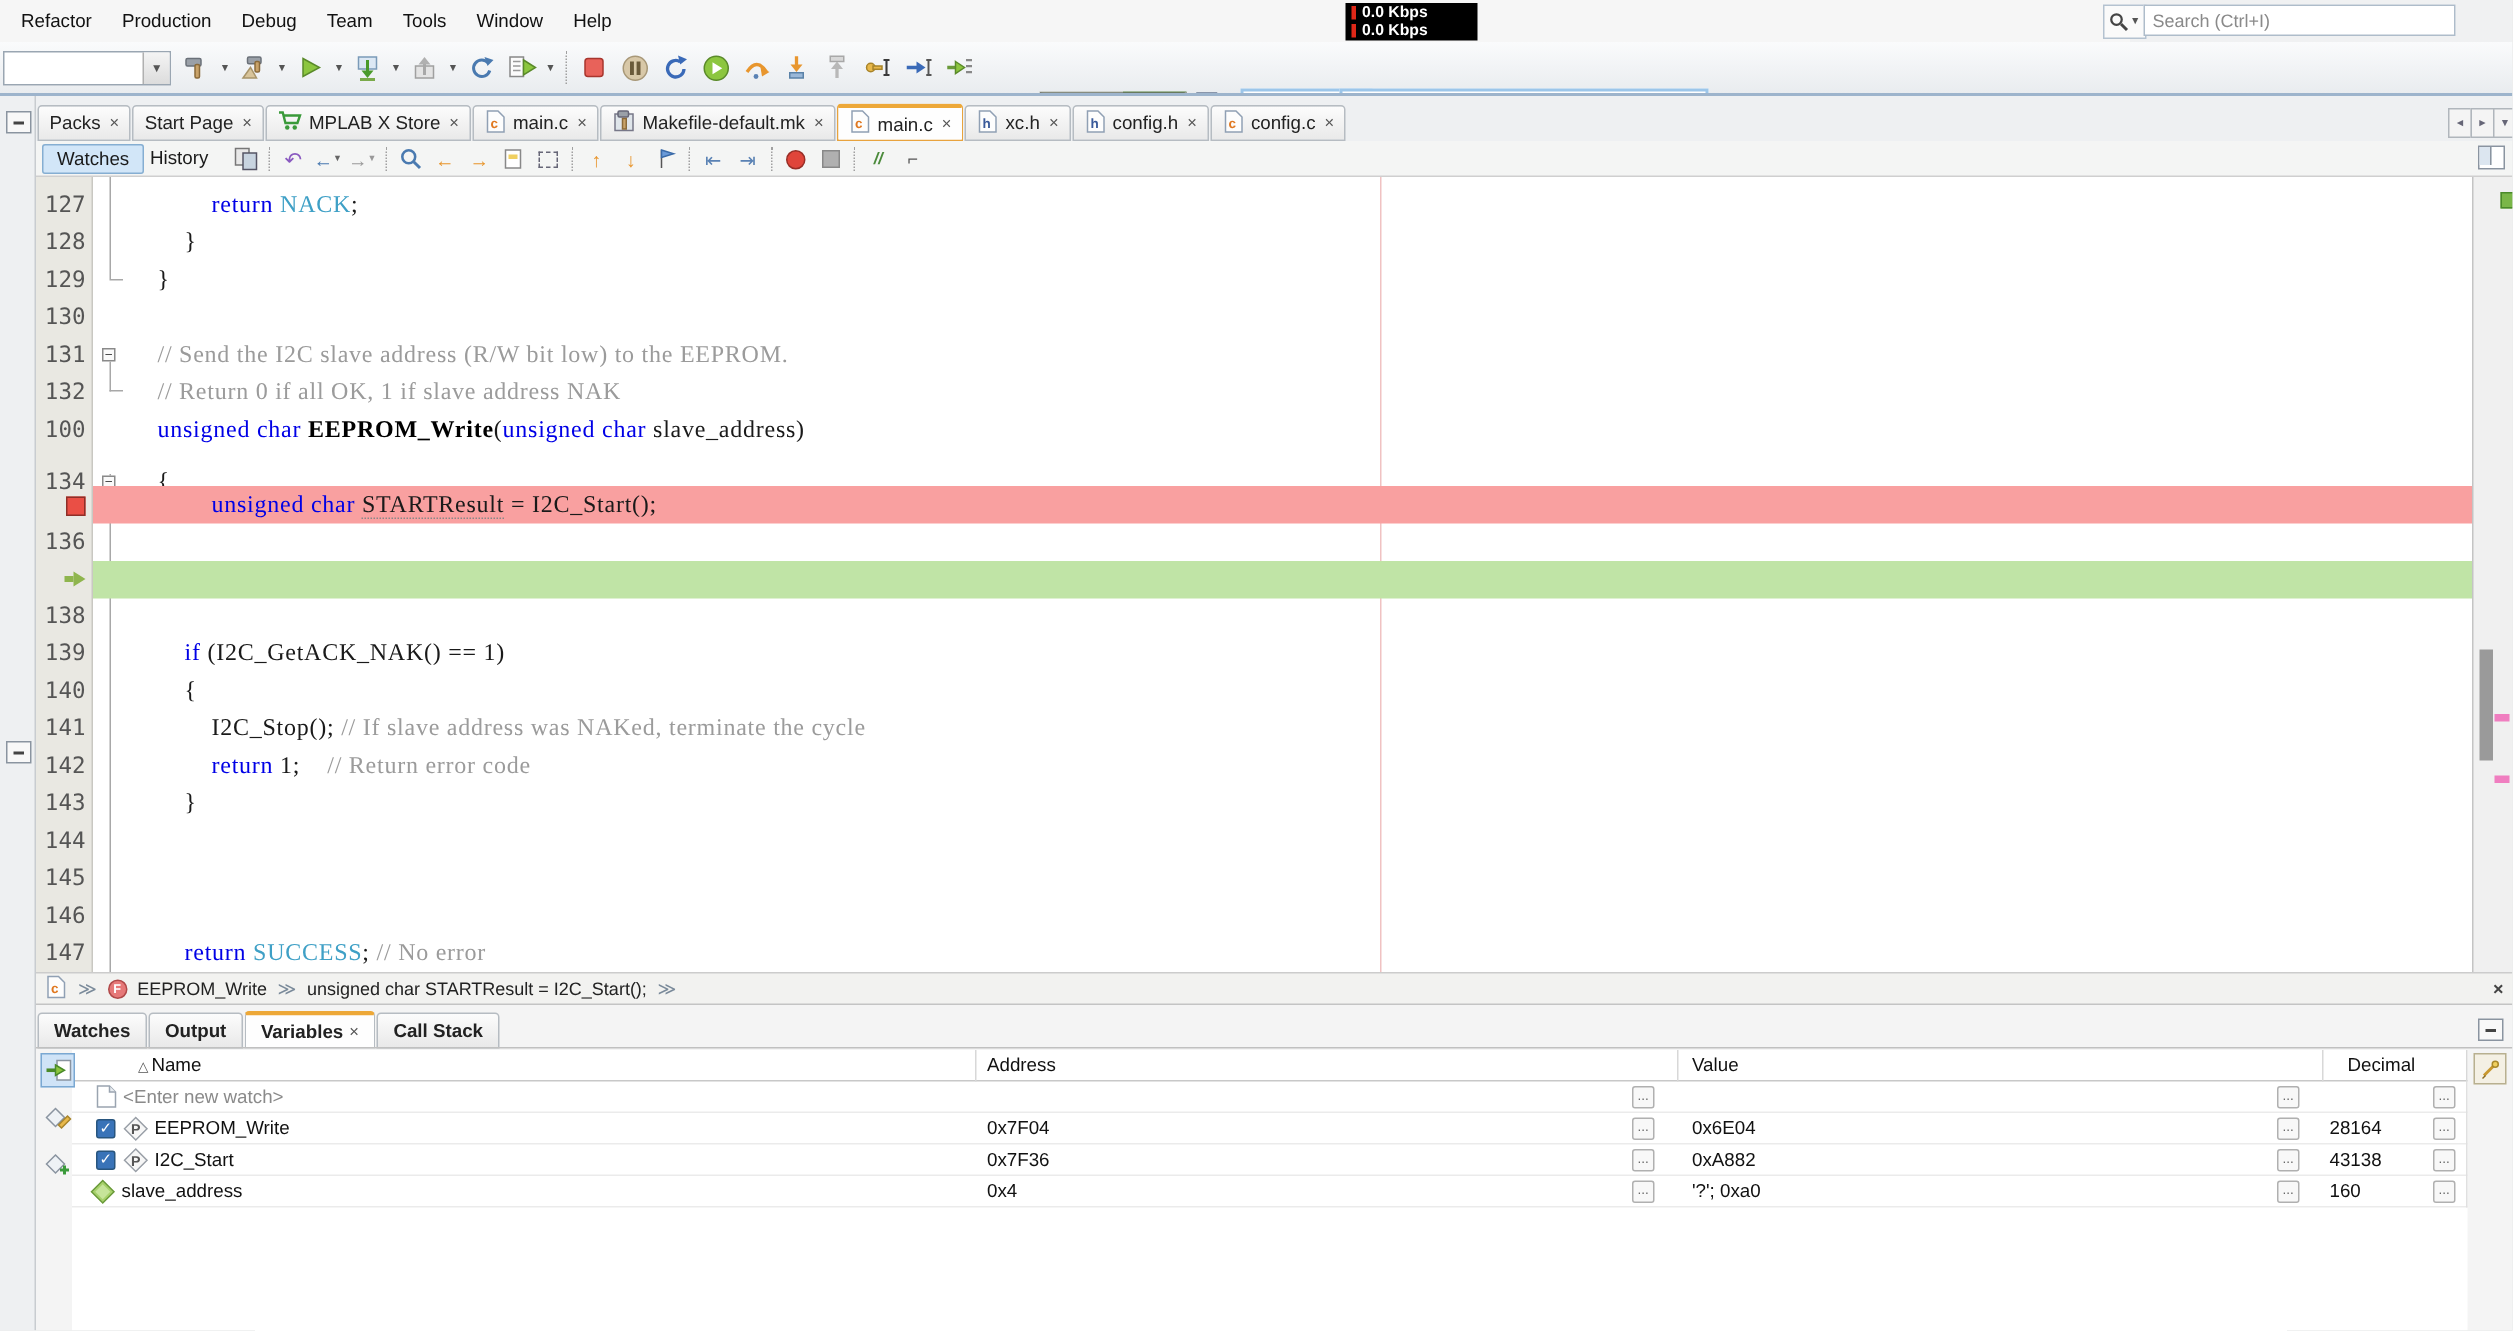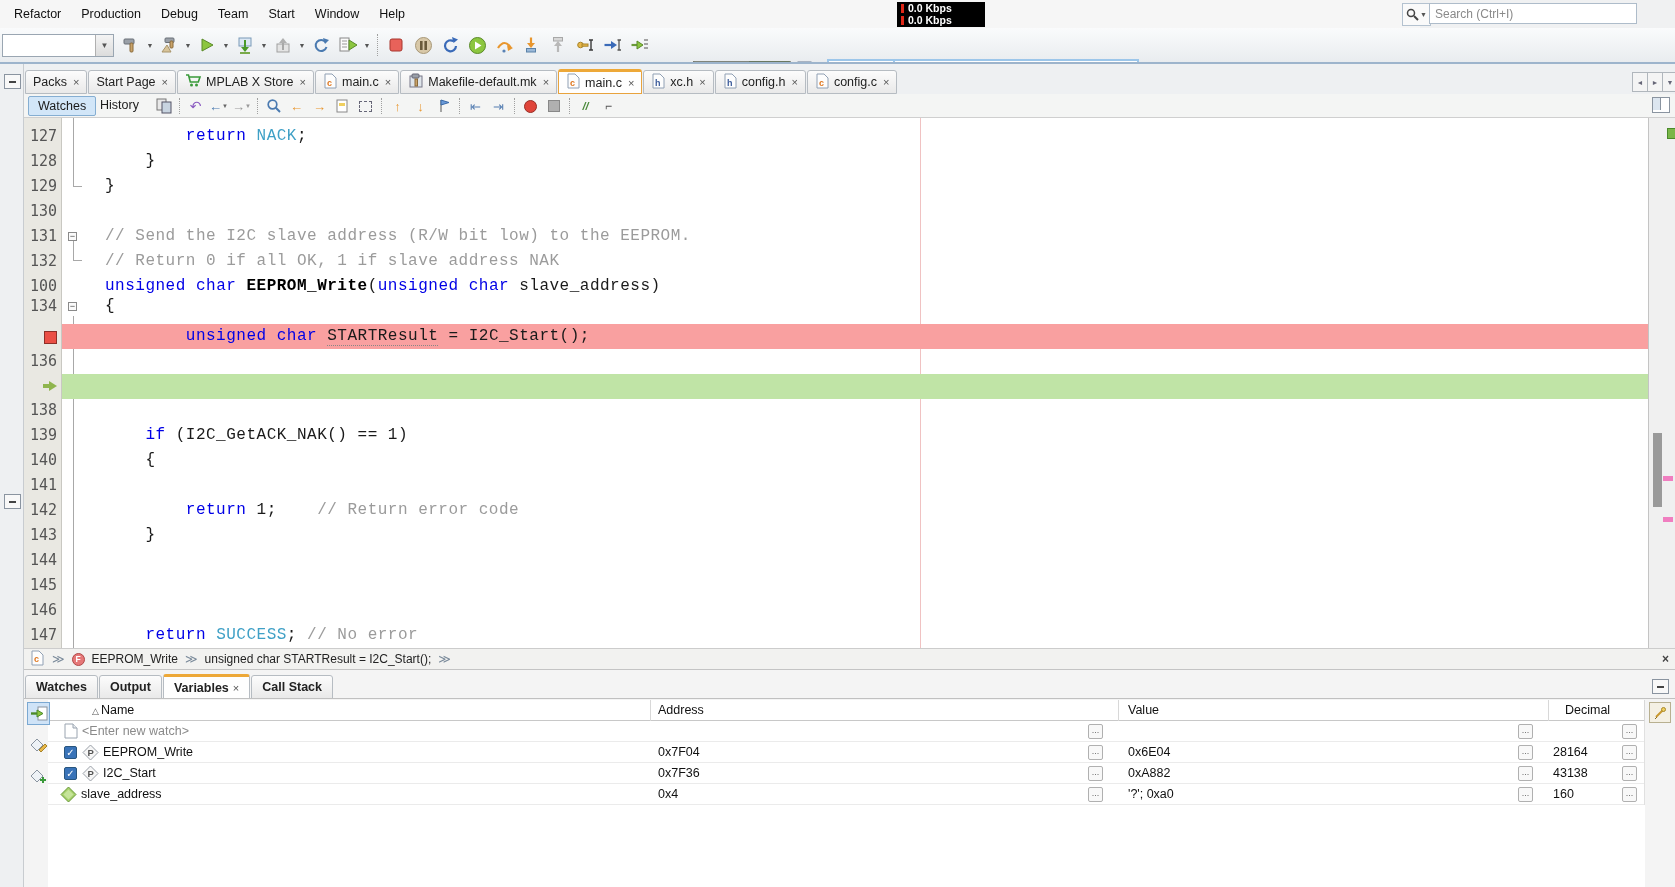--- a/index.html
+++ b/index.html
@@ -54,21 +54,21 @@
   #split-btn i{display:block;width:7px;height:12px;border-right:1px solid #8a94a0;background:#dce6f0;}
   
   #editor{left:24px;top:118px;width:1624px;height:530px;background:#fff;overflow:hidden;}
   #gutter-bg{position:absolute;left:0;top:0;width:38px;height:530px;background:#e9e8e2;border-right:1px solid #c9c8c2;box-sizing:border-box;}
   #margin-line{position:absolute;left:896px;top:0;width:1px;height:530px;background:#f0c2c2;}
   .cl{position:absolute;left:0;width:1624px;height:25px;}
   .cl .band{position:absolute;left:38px;top:0;width:1586px;height:25px;}
   .band.red{background:#f9a0a0;}
   .band.green{background:#c0e4a6;}
   .cl .num{position:absolute;left:0;top:0;width:33px;text-align:right;font-family:"DejaVu Sans Mono",monospace;font-size:15px;line-height:25px;color:#555;}
-  .cl .code{position:absolute;left:81px;top:0;font-family:Liberation Mono, monospace;font-size:16px;letter-spacing:0.5px;line-height:25px;white-space:pre;}
+  .cl .code{position:absolute;left:81px;top:0;font-family:Liberation Serif, serif;font-size:16px;letter-spacing:0.5px;line-height:25px;white-space:pre;}
   .tok-k{color:#0000e6;}
   .tok-p{color:#1a1a1a;}
   .tok-c{color:#9b9b9b;}
   .tok-m{color:#3fa0c6;}
   .tok-f{color:#000;font-weight:bold;}
   .tok-u{color:#1a1a1a;border-bottom:1px dotted #888;}
   .bp-marker{position:absolute;left:20px;top:7px;width:11px;height:11px;background:#ea4f45;border:1px solid #8e2f28;}
   .pc-tri{position:absolute;left:25px;top:7px;width:0;height:0;border-top:5px solid transparent;border-bottom:5px solid transparent;border-left:8px solid #8fb54e;}
   .pc-bar{position:absolute;left:19px;top:10px;width:6px;height:4px;background:#8fb54e;}
   .fold-box{position:absolute;left:44px;top:8px;width:9px;height:9px;border:1px solid #8a8a8a;background:#fafafa;color:#444;font-size:9px;line-height:7px;text-align:center;box-sizing:border-box;}
@@ -110,21 +110,21 @@
 <body>
 
 <div id="app">
 
   <div class="abs" id="menubar">
     <div id="menu-items">
         <div class="menu-item">Refactor</div>
         <div class="menu-item">Production</div>
         <div class="menu-item">Debug</div>
         <div class="menu-item">Team</div>
-        <div class="menu-item">Start</div>
+        <div class="menu-item">Tools</div>
         <div class="menu-item">Window</div>
         <div class="menu-item">Help</div>
       </div>
   </div>
   <div class="abs" id="search-btn">
     <svg width="13" height="13">
         <circle cx="5" cy="5" r="3.5" fill="none" stroke="#444" stroke-width="1.5"></circle>
         <line x1="8" y1="8" x2="12" y2="12" stroke="#444" stroke-width="2"></line>
       </svg>
     <span style="font-size:7px;color:#555">▼</span>
@@ -500,21 +500,21 @@
           <div class="code"><span class="tok-c">// Send the I2C slave address (R/W bit low) to the EEPROM.</span></div>
         </div>
         <div class="cl" style="top: 130.75px;">
           <div class="num">132</div>
           <div class="code"><span class="tok-c">// Return 0 if all OK, 1 if slave address NAK</span></div>
         </div>
         <div class="cl" style="top: 155.7px;">
           <div class="num">100</div>
           <div class="code"><span class="tok-k">unsigned</span><span class="tok-p"> </span><span class="tok-k">char</span><span class="tok-p"> </span><span class="tok-f">EEPROM_Write</span><span class="tok-p">(</span><span class="tok-k">unsigned</span><span class="tok-p"> </span><span class="tok-k">char</span><span class="tok-p"> slave_address)</span></div>
         </div>
-        <div class="cl" style="top: 176px;">
+        <div class="cl" style="top: 191px;">
           <div class="num">134</div>
           <div class="fold-box">−</div>
           <div class="code"><span class="tok-p">{</span></div>
         </div>
         <div class="cl" style="top: 205.6px;">
           <div class="band red"></div>
           <div class="bp-marker"></div>
           <div class="code"><span class="tok-p">        </span><span class="tok-k">unsigned</span><span class="tok-p"> </span><span class="tok-k">char</span><span class="tok-p"> </span><span class="tok-u">STARTResult</span><span class="tok-p"> = I2C_Start();</span></div>
         </div>
         <div class="cl" style="top: 230.55px;">
@@ -533,20 +533,21 @@
         <div class="cl" style="top: 305.4px;">
           <div class="num">139</div>
           <div class="code"><span class="tok-p">    </span><span class="tok-k">if</span><span class="tok-p"> (I2C_GetACK_NAK() == 1)</span></div>
         </div>
         <div class="cl" style="top: 330.35px;">
           <div class="num">140</div>
           <div class="code"><span class="tok-p">    {</span></div>
         </div>
         <div class="cl" style="top: 355.3px;">
           <div class="num">141</div>
+          <div class="code"><span class="tok-p">        I2C_Stop(); </span><span class="tok-c">// If slave address was NAKed, terminate the cycle</span></div>
         </div>
         <div class="cl" style="top: 380.25px;">
           <div class="num">142</div>
           <div class="code"><span class="tok-p">        </span><span class="tok-k">return</span><span class="tok-p"> 1;    </span><span class="tok-c">// Return error code</span></div>
         </div>
         <div class="cl" style="top: 405.2px;">
           <div class="num">143</div>
           <div class="code"><span class="tok-p">    }</span></div>
         </div>
         <div class="cl" style="top: 430.15px;">

